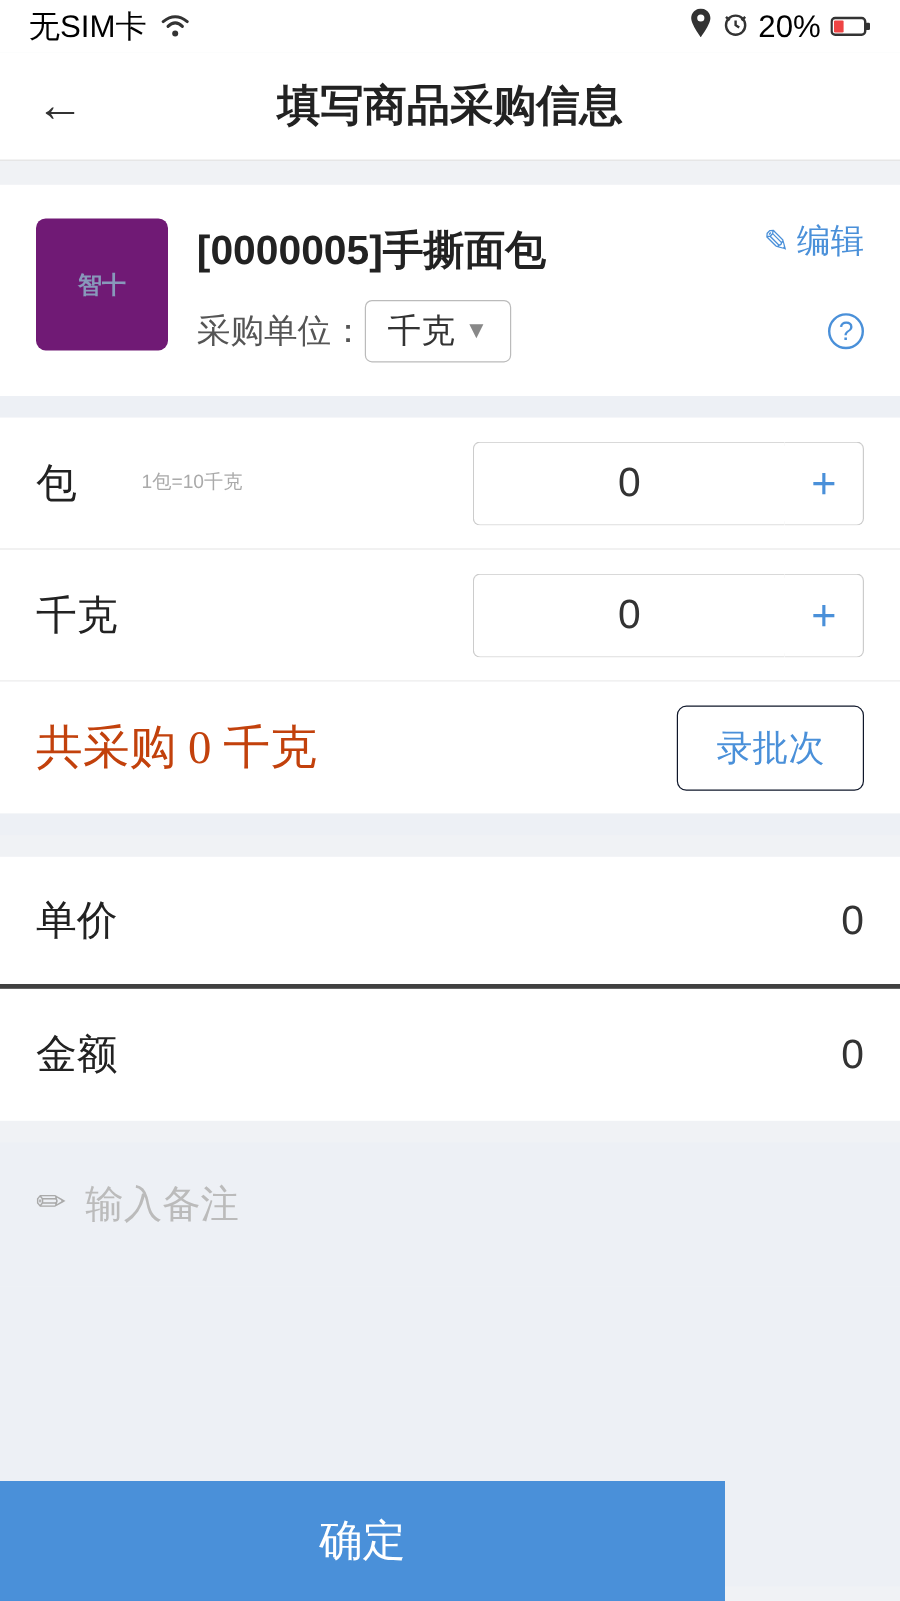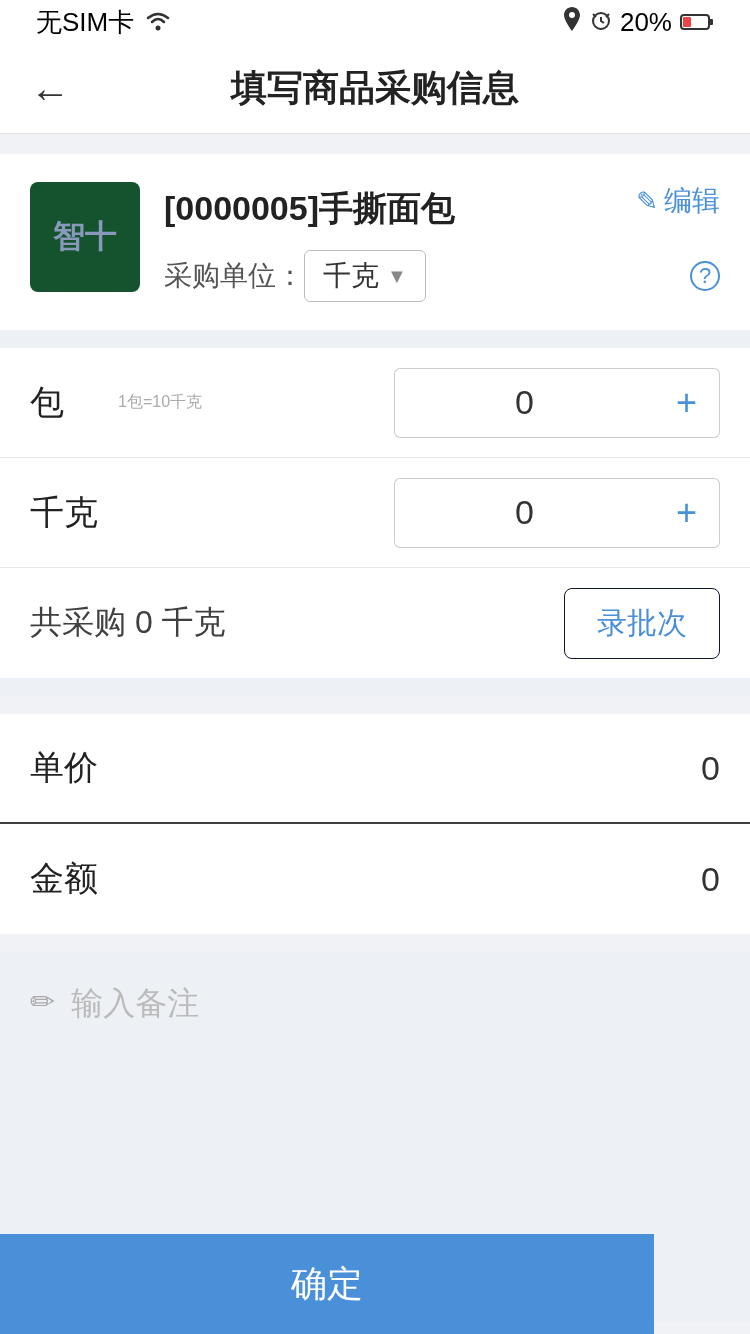--- a/index.html
+++ b/index.html
@@ -13,21 +13,21 @@
     }
 
     
     .status-bar {
       width: 750px;
       height: 44px;
       background: #fff;
       display: flex;
       align-items: center;
       justify-content: space-between;
-      padding: 0 36px;
+      padding: 0 24px;
       font-size: 28px;
       font-weight: 500;
     }
     .status-left {
       display: flex;
       align-items: center;
       gap: 10px;
       font-size: 26px;
     }
     .status-center {
@@ -72,27 +72,27 @@
       margin-top: 20px;
       padding: 28px 30px;
       display: flex;
       align-items: flex-start;
       gap: 24px;
       position: relative;
     }
     .product-thumb {
       width: 110px;
       height: 110px;
-      background: #14532d;
+      background: #701a75;
       border-radius: 8px;
       display: flex;
       align-items: center;
       justify-content: center;
       flex-shrink: 0;
-      font-size: 32px;
+      font-size: 20px;
       color: #8899bb;
       font-weight: bold;
     }
     .product-info {
       flex: 1;
       padding-top: 4px;
     }
     .product-name {
       font-size: 34px;
       font-weight: 600;
@@ -217,22 +217,23 @@
     
     .summary-row {
       display: flex;
       align-items: center;
       justify-content: space-between;
       padding: 0 30px;
       height: 110px;
       background: #fff;
     }
     .summary-text {
-      font-size: 32px;
-      color: #404040;
+      font-size: 39px;
+      color: #c2410c;
+      font-family: Liberation Serif, serif;
     }
     .batch-btn {
       border: 1px solid #0f172a;
       border-radius: 8px;
       padding: 14px 32px;
       font-size: 30px;
       color: #4a90d9;
       background: #fff;
       cursor: pointer;
     }
@@ -241,21 +242,21 @@
     .info-section {
       background: #fff;
       margin-top: 18px;
     }
     .info-row {
       display: flex;
       align-items: center;
       justify-content: space-between;
       padding: 0 30px;
       height: 110px;
-      border-bottom: 2px solid #404040;
+      border-bottom: 4px solid #404040;
     }
     .info-row:last-child {
       border-bottom: none;
     }
     .info-label {
       font-size: 34px;
       color: #222;
     }
     .info-value {
       font-size: 34px;
@@ -286,21 +287,21 @@
     .bottom-space {
       height: 250px;
       background: #edf0f5;
     }
 
     
     .confirm-btn-wrap {
       position: fixed;
       bottom: 0;
       left: 0;
-      width: 654px;
+      width: 604px;
       height: 100px;
       background: #4a90d9;
       display: flex;
       align-items: center;
       justify-content: center;
       cursor: pointer;
     }
     .confirm-btn-label {
       font-size: 36px;
       color: #fff;

